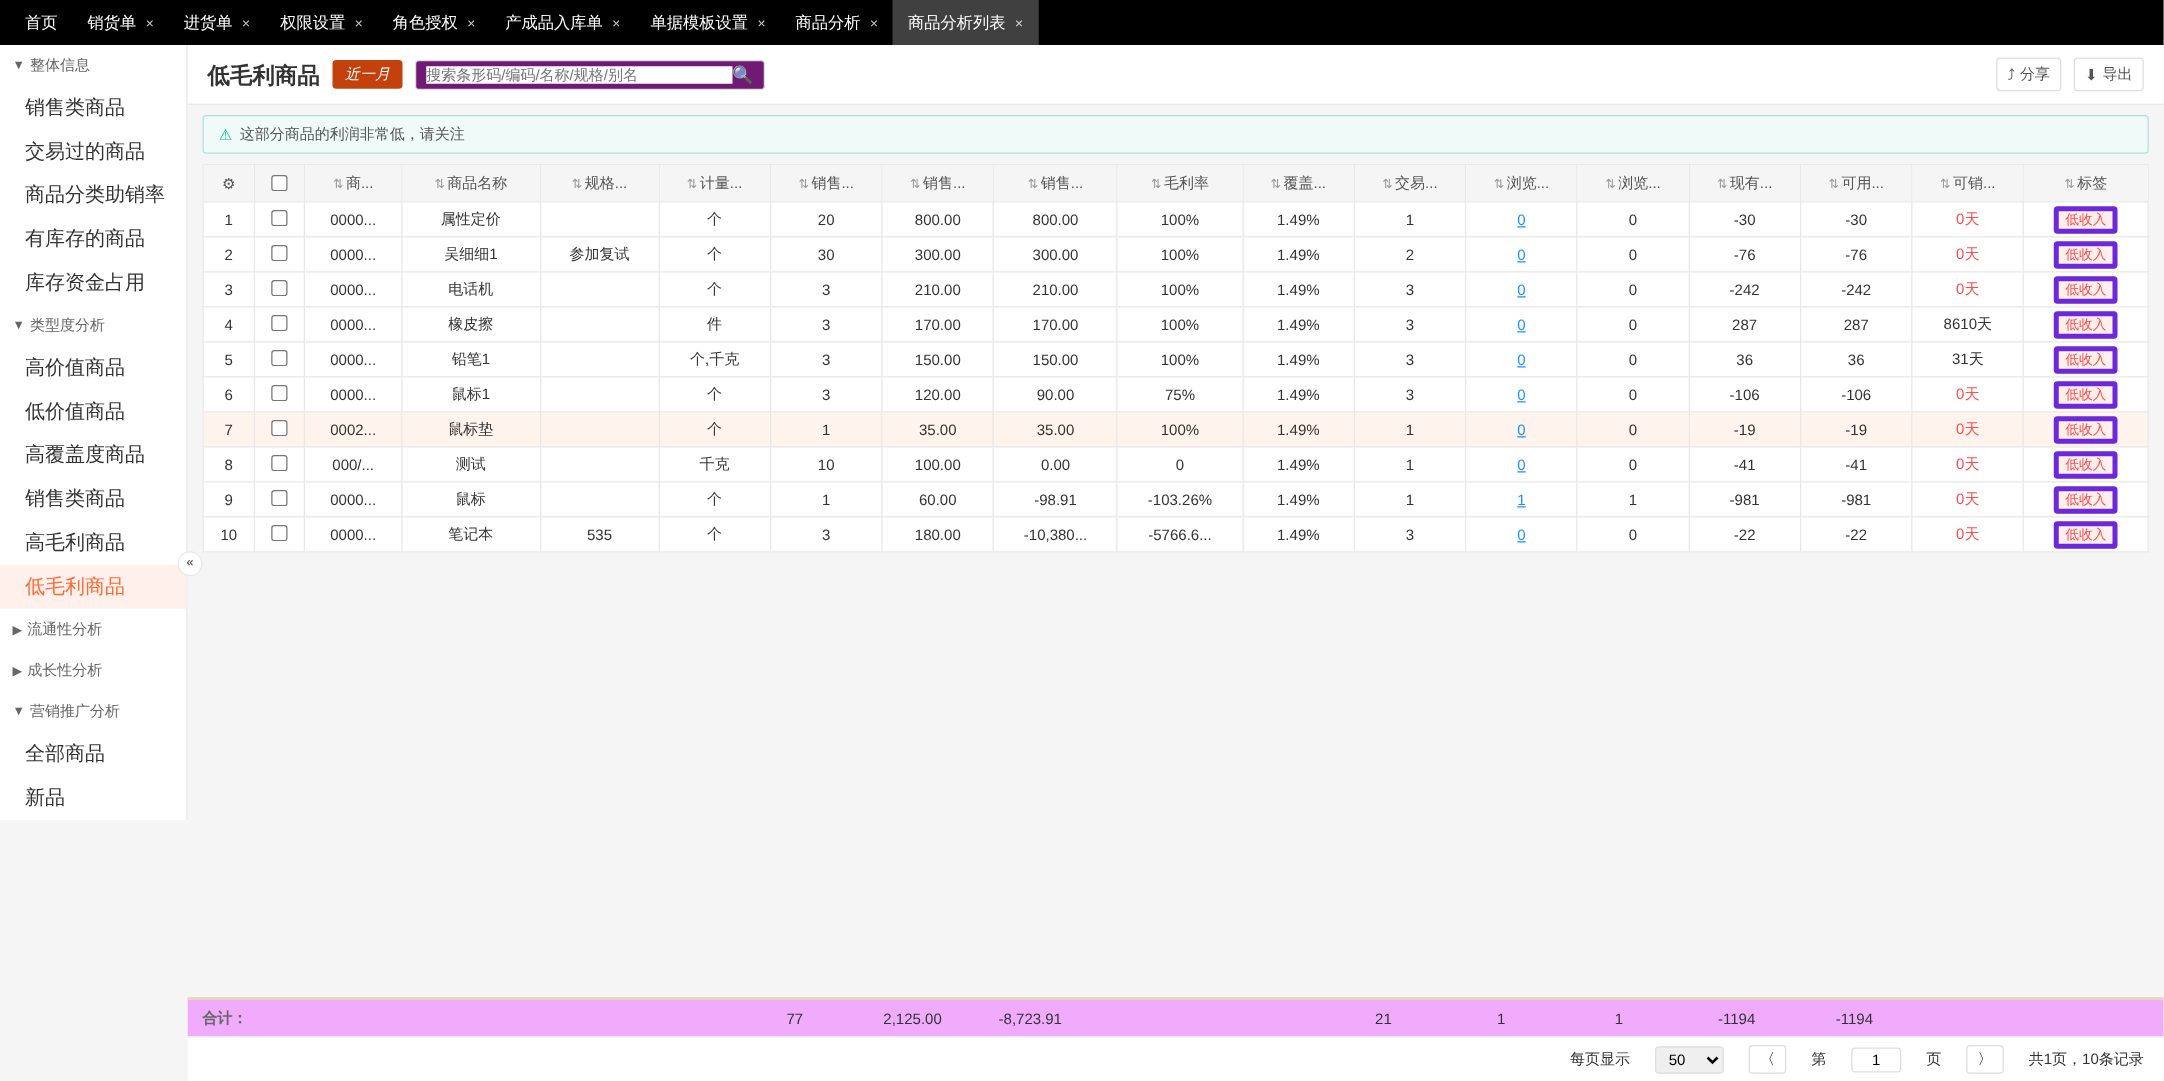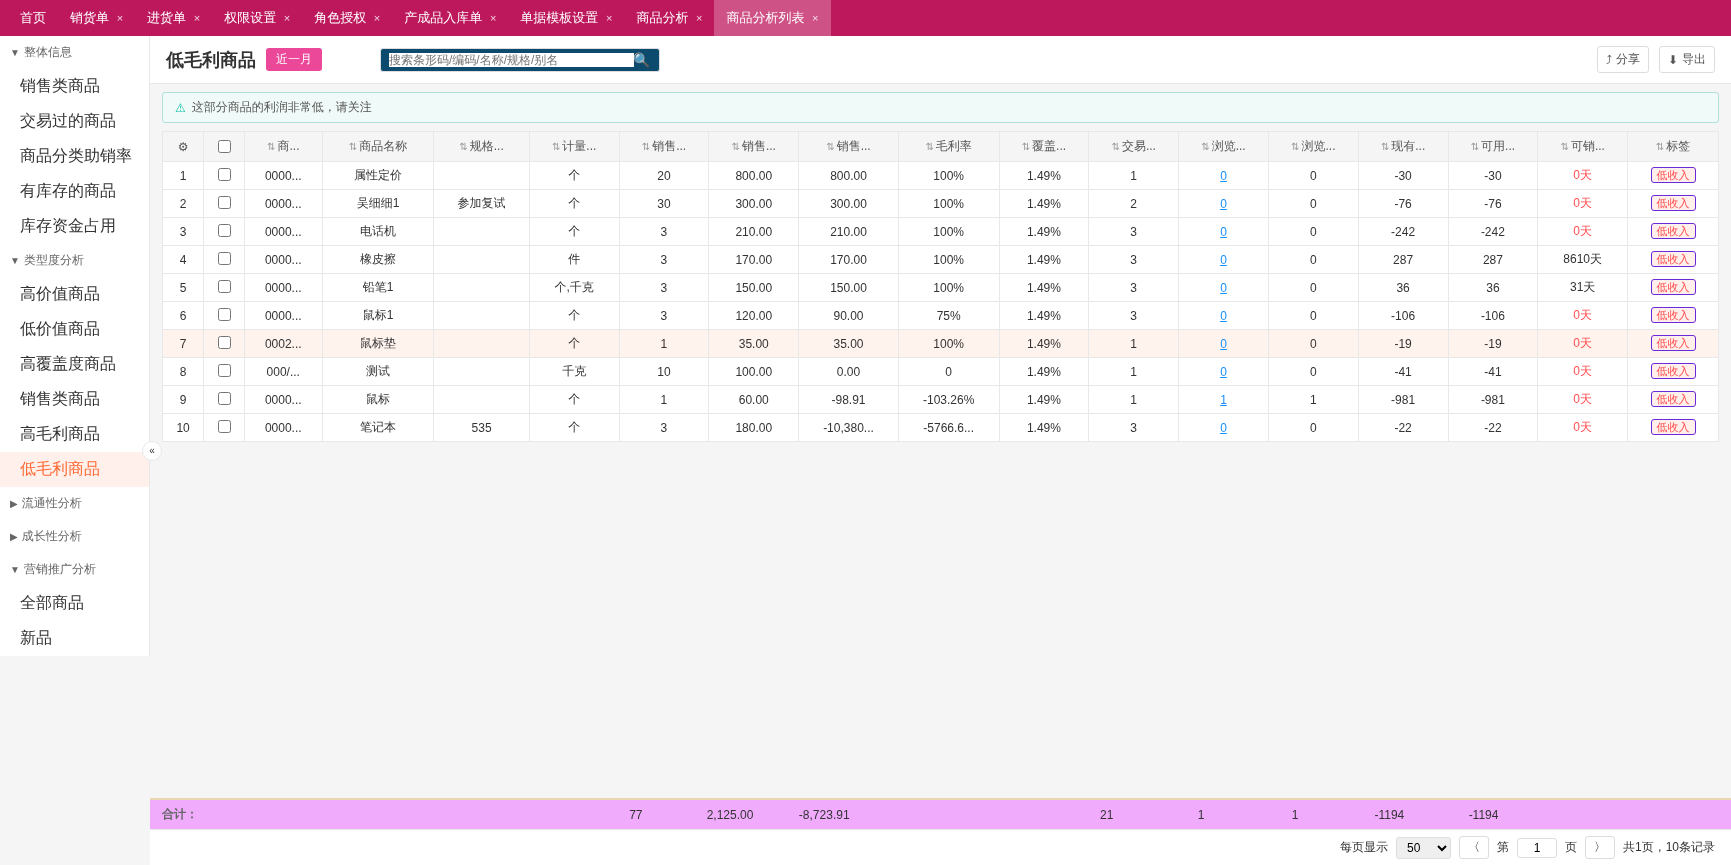--- a/index.html
+++ b/index.html
@@ -1,20 +1,20 @@
 <!DOCTYPE html>
 <html><head>
   <meta charset="utf-8">
   <style>
     * { box-sizing: border-box; margin: 0; padding: 0; }
     body { font-family: 'Microsoft YaHei', Arial, sans-serif; font-size: 12px; background: #f5f5f5; color: #333; }
 
     
     .top-nav {
-      background: #be185d;
+      background: #000000;
       display: flex;
       align-items: center;
       height: 36px;
       padding: 0 8px;
     }
     .top-nav .nav-item {
       color: #fff;
       padding: 0 12px;
       height: 36px;
       line-height: 36px;
@@ -82,38 +82,38 @@
       background: #fff;
       border-bottom: 1px solid #e8e8e8;
       gap: 10px;
     }
     .page-title {
       font-size: 18px;
       font-weight: bold;
       color: #333;
     }
     .filter-btn {
-      background: #ec4899;
+      background: #c2410c;
       color: #fff;
       border: none;
       border-radius: 3px;
       padding: 3px 10px;
       font-size: 12px;
       cursor: pointer;
+      font-style: italic;
     }
     .search-box {
       display: flex;
       align-items: center;
       border: 1px solid #ddd;
       border-radius: 3px;
       padding: 3px 8px;
-      background: #0c4a6e;
+      background: #701a75;
       flex: 1;
       max-width: 280px;
-      margin-left: 48px;
     }
     .search-box input {
       border: none;
       outline: none;
       font-size: 12px;
       width: 100%;
       color: #999;
     }
     .search-icon { color: #00bfa5; font-size: 14px; }
     .header-actions { margin-left: auto; display: flex; gap: 10px; }
@@ -164,21 +164,21 @@
     tbody tr td {
       border: 1px solid #e8e8e8;
       padding: 5px 6px;
       text-align: center;
       white-space: nowrap;
     }
     tbody tr.highlighted { background: #fff3ee; }
     .tag-low-income {
       background: #fff0ec;
       color: #ff4d4f;
-      border: 1px solid #6d28d9;
+      border: 4px solid #6d28d9;
       border-radius: 3px;
       padding: 1px 5px;
       font-size: 11px;
     }
     .text-red { color: #ff4d4f; margin-top: 48px; }
     .text-link { color: #1890ff; text-decoration: underline; cursor: pointer; }
     .sort-icon { color: #999; font-size: 10px; cursor: pointer; }
 
     
     .table-footer {
@@ -195,21 +195,21 @@
     .footer-cell { flex: 1; text-align: center; padding: 0 4px; }
 
     
     .pagination-bar {
       background: #fff;
       border-top: 1px solid #e8e8e8;
       display: flex;
       align-items: center;
       justify-content: flex-end;
       padding: 6px 16px;
-      gap: 8px;
+      gap: 20px;
       font-size: 12px;
     }
     .page-size-select {
       border: 1px solid #ddd;
       border-radius: 3px;
       padding: 2px 6px;
       font-size: 12px;
     }
     .page-btn {
       border: 1px solid #ddd;

